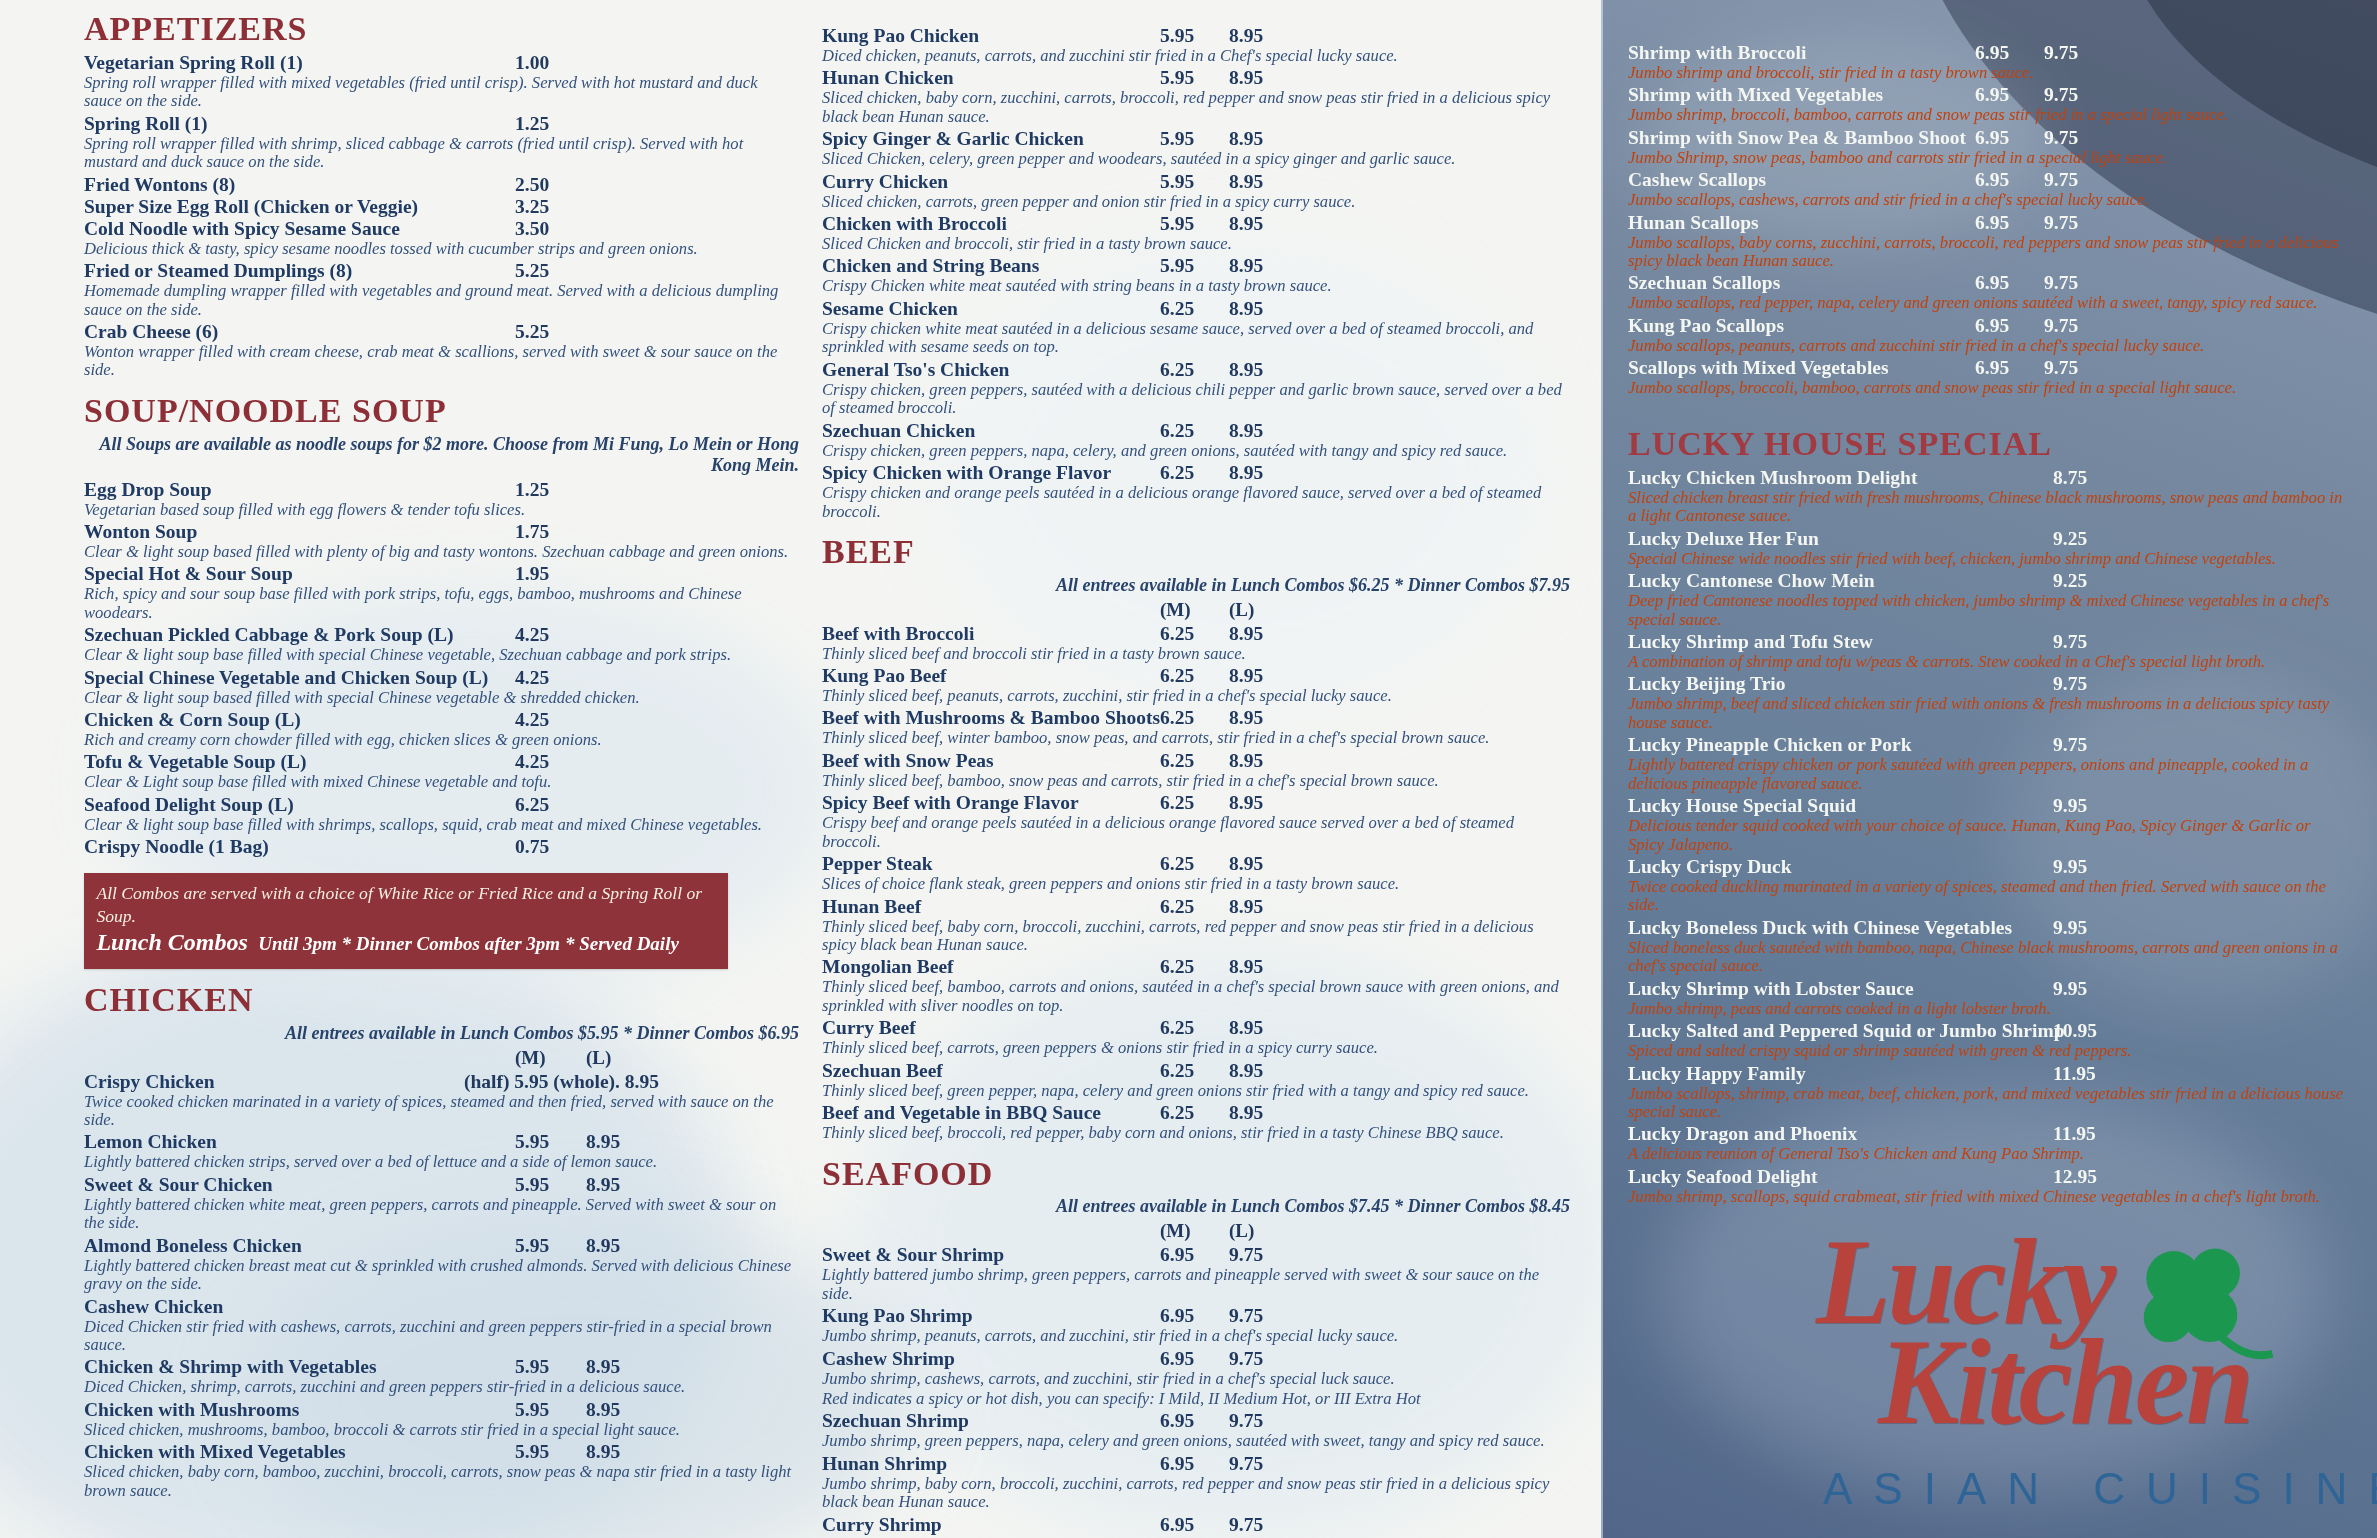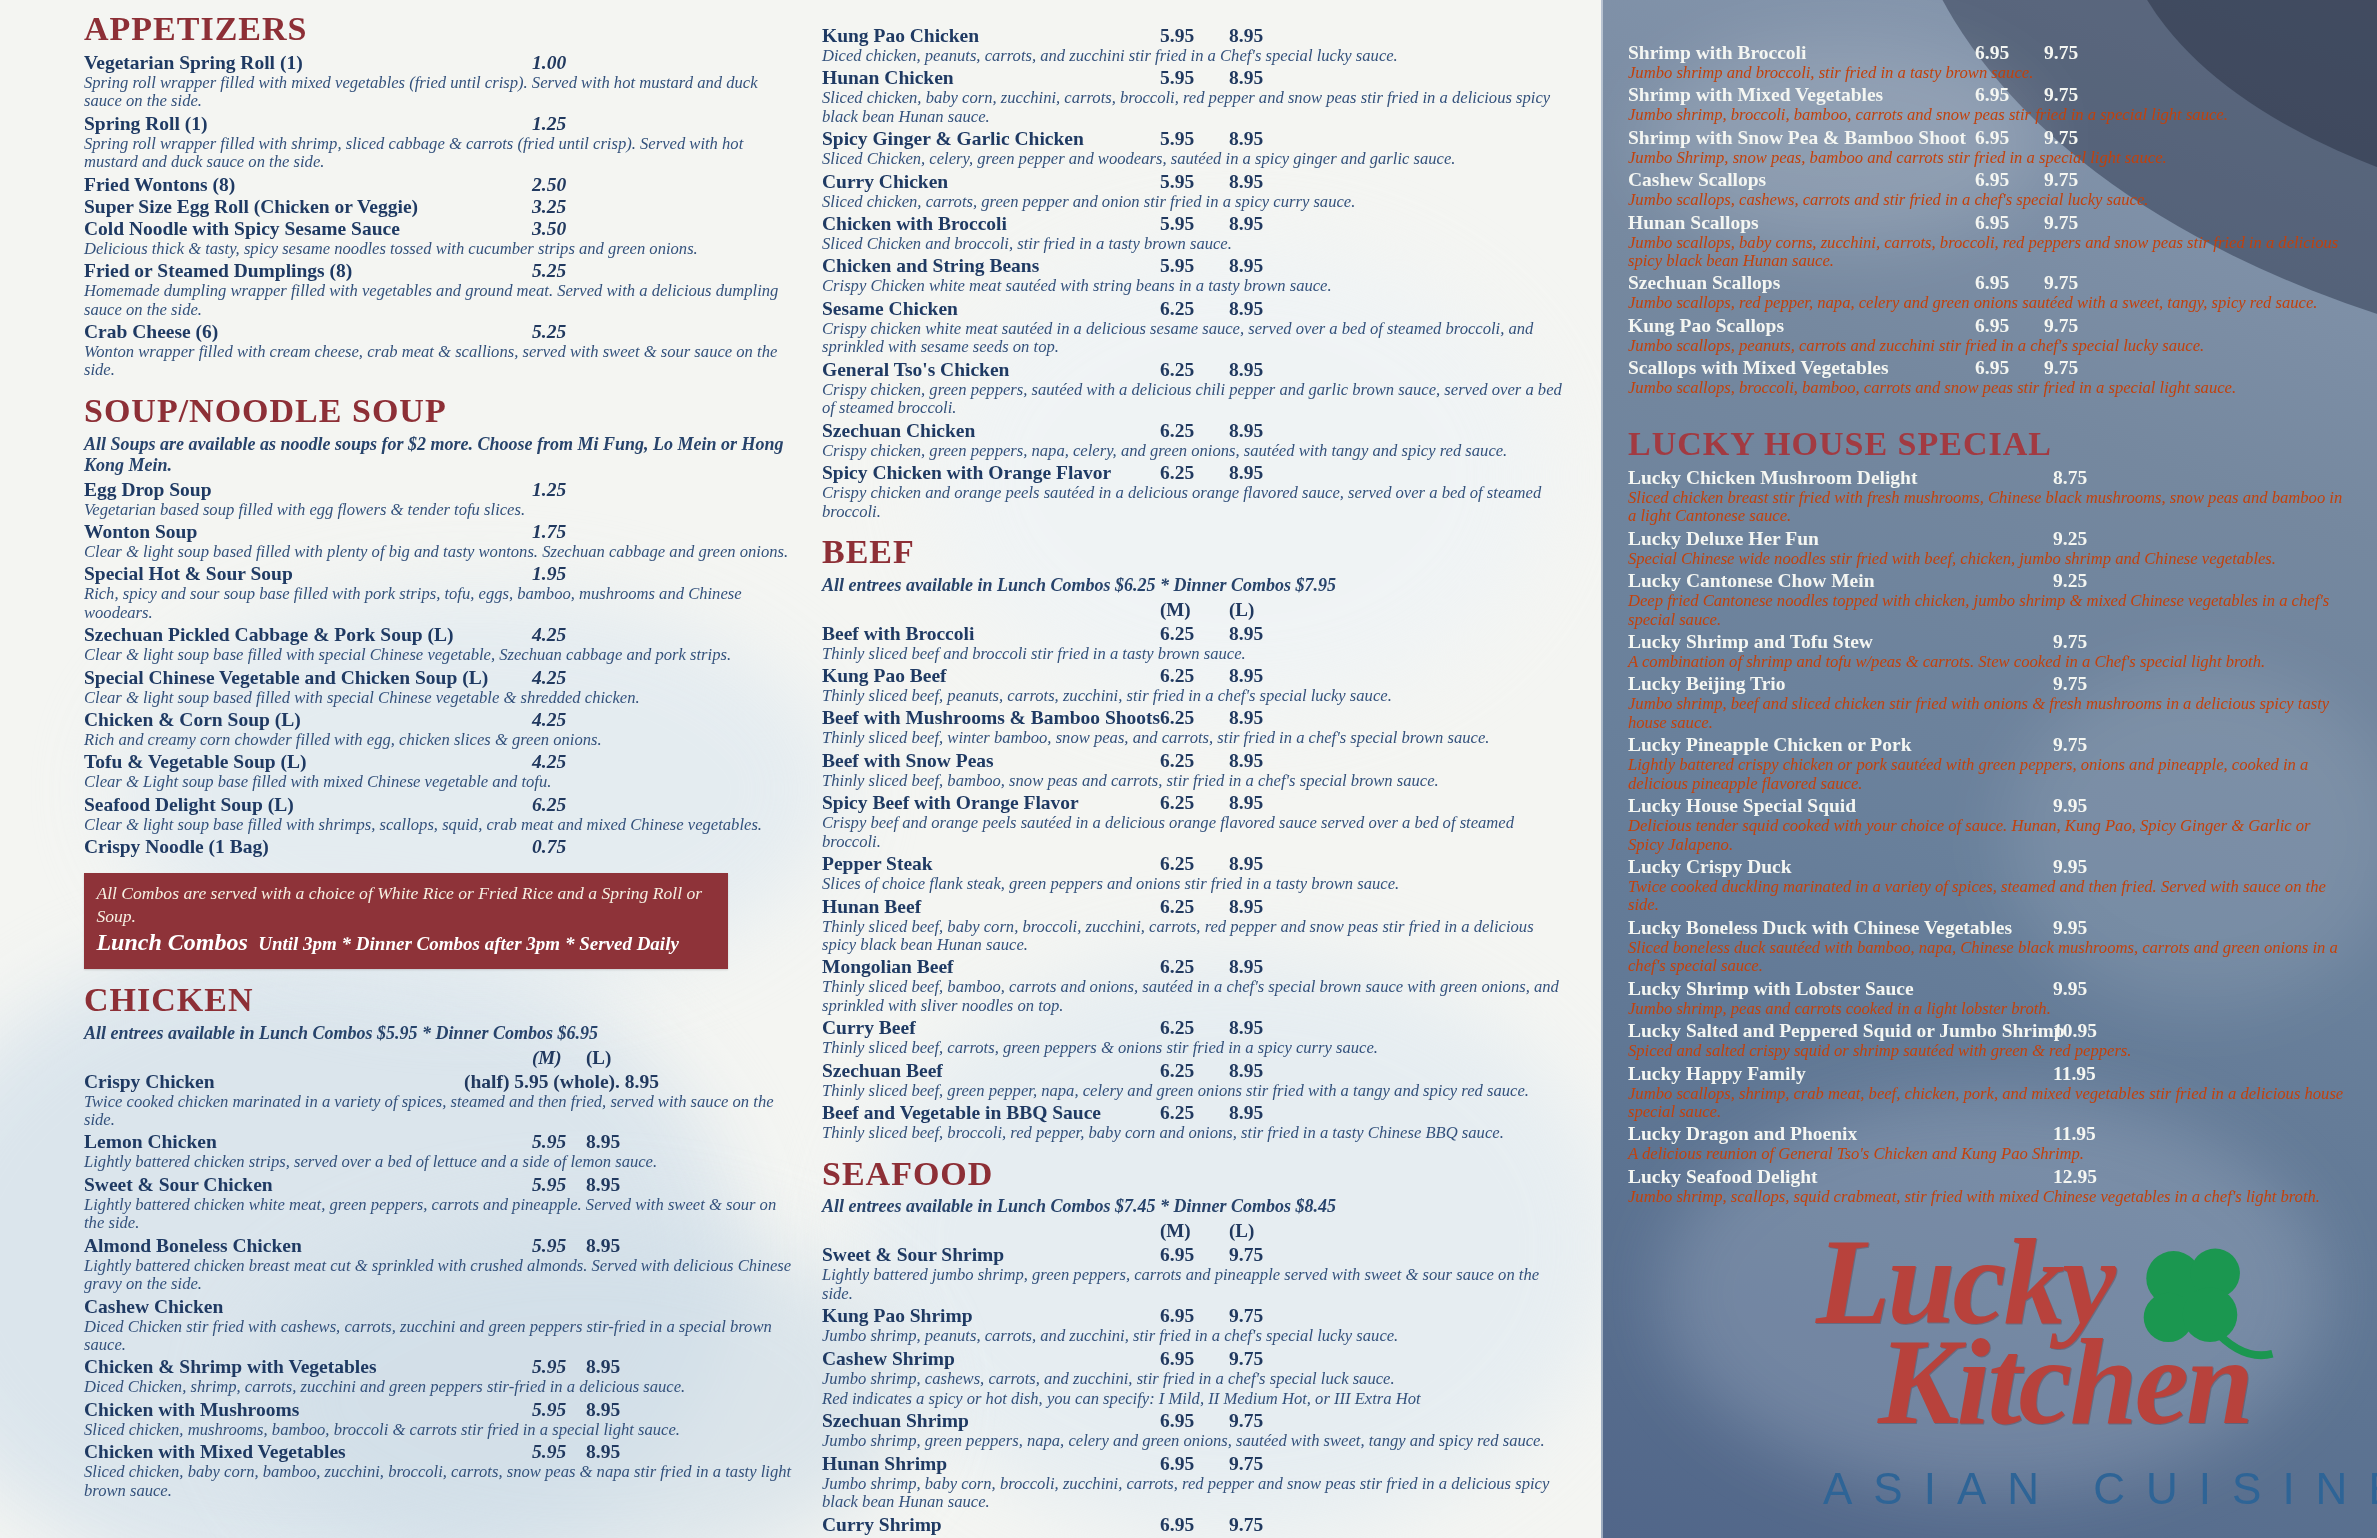--- a/index.html
+++ b/index.html
@@ -31,27 +31,27 @@
   .bloom.m2 { left:57px; top:1094px; width:666px; height:399px; background:rgba(235,240,248,.18); }
   .bloom.m3 { left:399px; top:666px; width:399px; height:342px; background:rgba(255,255,255,.10); }
   
   .col { position:absolute; top:0; }
   .c1 { left:84px;  width:715px; padding-top:11.4px; }
   .c2 { left:822px; width:748px; padding-top:25px; }
   .c3 { left:1628px; width:723px; padding-top:21px; z-index:3;margin-top:21px; }
   .sec-title { font-size:34px; font-weight:bold; color:#8d2f36; letter-spacing:1px; margin:13.3px 0 4.8px; line-height:1.05; }
   .sec-title:first-child { margin-top:0; }
   .c3 .sec-title { color:#a23a41; margin-top:28.5px; }
-  .sec-note { font-size:18px; font-weight:bold; font-style:italic; color:#27436b; margin:1px 0 2.9px; }
+  .sec-note { font-size:18px; font-weight:bold; font-style:italic; color:#27436b; margin:1px 0 2.9px;text-align:right; }
   .size-row { position:relative; height:24px; }
   .size-row .pm, .size-row .pl { position:absolute; top:0; font-size:19px; font-weight:bold; color:#21395f; }
   .item { position:relative; line-height:22px; }
   .item-name { font-size:19.5px; font-weight:bold; color:#1f3a63; white-space:nowrap; }
   .price { position:absolute; top:0; font-size:19.5px; font-weight:bold; color:#21395f; white-space:nowrap; }
-  .c1 .pm, .c1 .ps { left:448px;font-style:italic; } .c1 .pl { left:502px; }
+  .c1 .pm, .c1 .ps { left:431px; } .c1 .pl { left:502px; }
   .c2 .pm { left:338px; } .c2 .pl { left:407px; }
   .c3 .pm { left:347px; } .c3 .pl { left:416px; } .c3 .ps { left:425px; }
   .c1 .pspecial { left:380px; }
   .item-desc { font-size:16.6px; font-style:italic; color:#33517c; line-height:18.5px; margin:0 0 1.9px;
     max-width:711px; }
   .c2 .item-desc { max-width:748px; }
   .c3 .item-name { color:#f4f6f2; }
   .c3 .price, .c3 .size-row .pm, .c3 .size-row .pl { color:#f4f6f2; }
   .c3 .item-desc { color:#c2410c; max-width:719px; }
   

